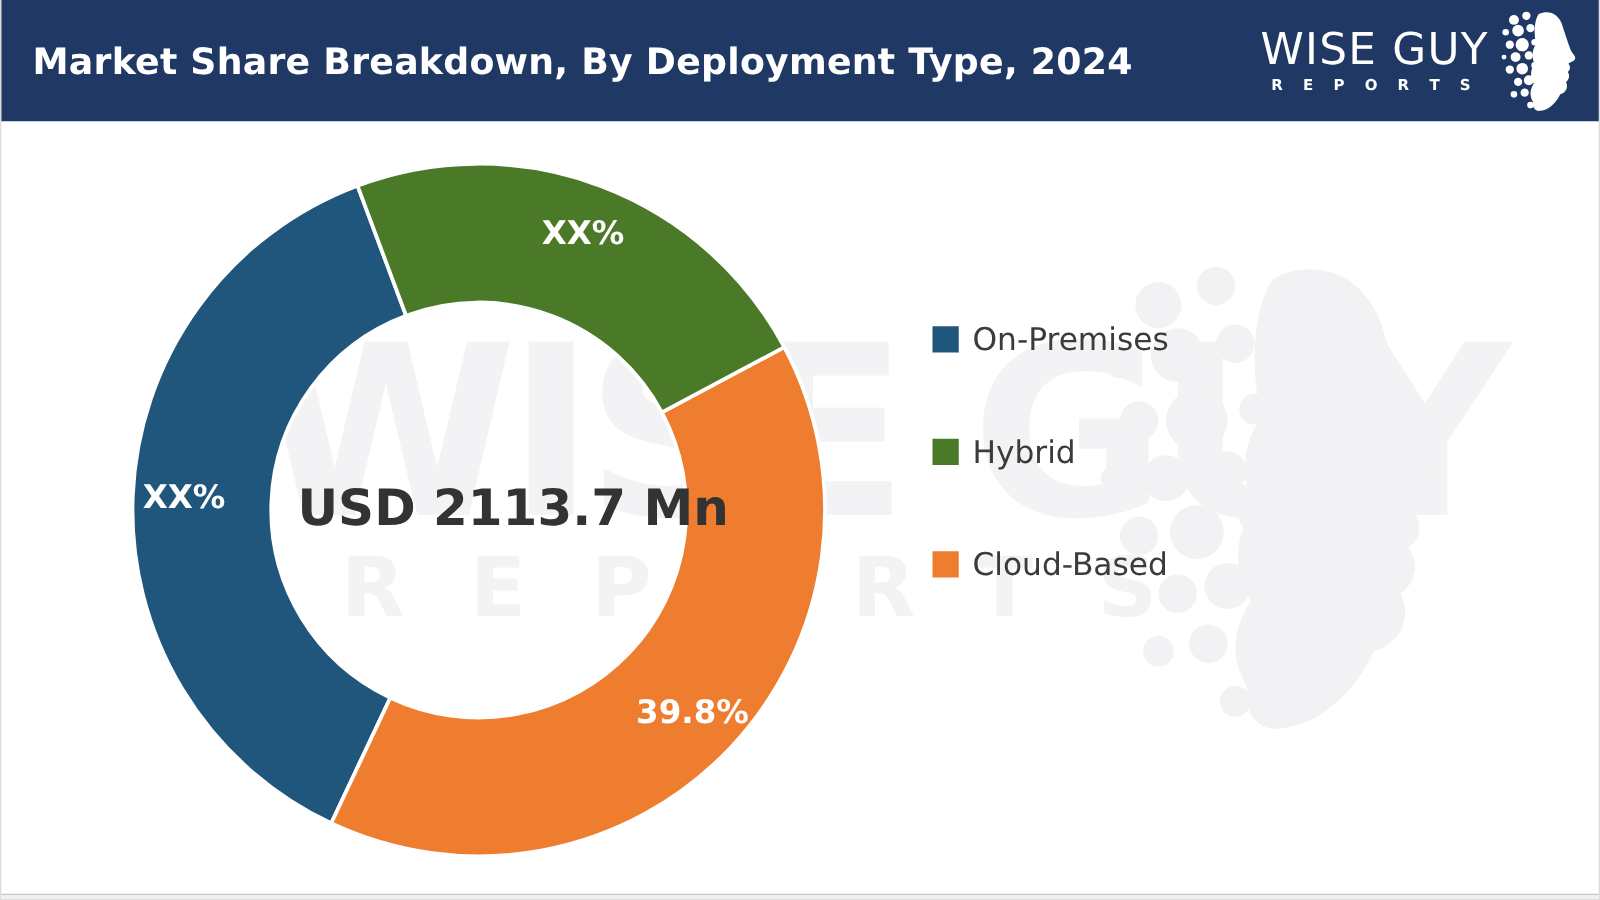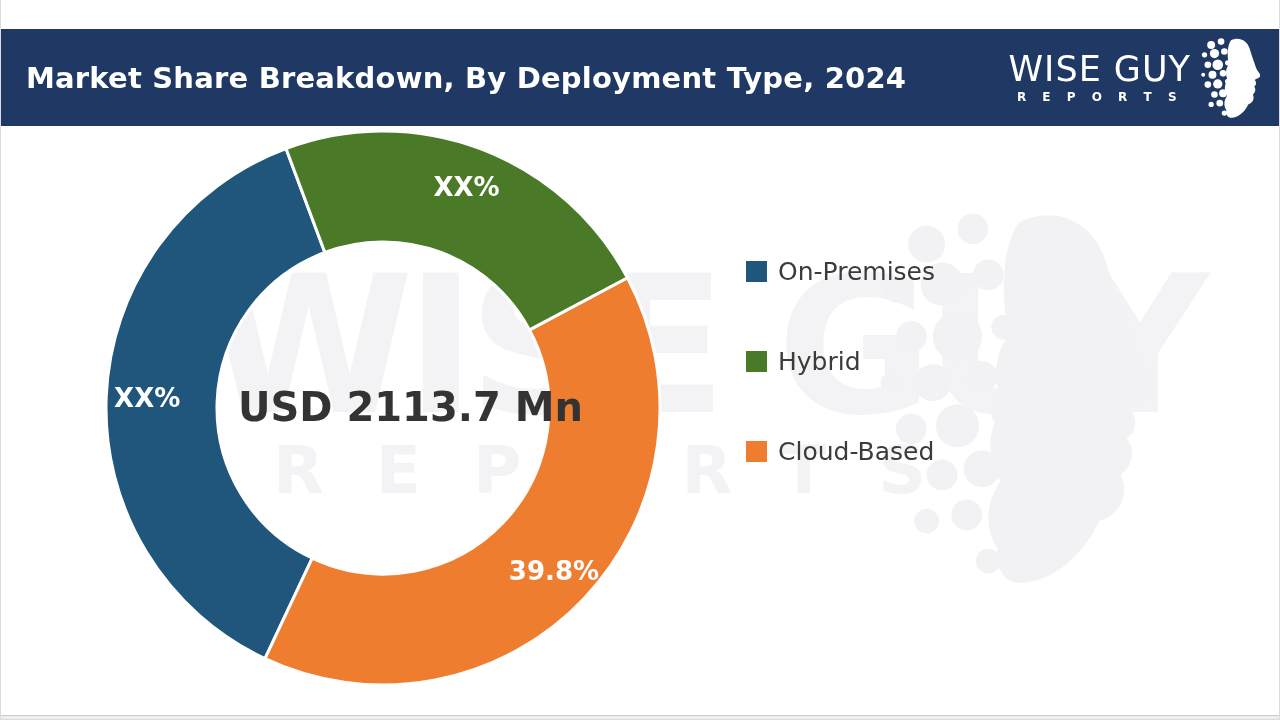--- a/index.html
+++ b/index.html
@@ -6,21 +6,21 @@
   *{box-sizing:border-box;}
   .page{
     position:relative;width:1280px;height:720px;overflow:hidden;background:#ffffff;
     font-family:"DejaVu Sans","Liberation Sans",sans-serif;
     border:1px solid #dcdcdc;border-top:none;
   }
   
   .header{
     position:absolute;left:0;top:0;width:1280px;height:97px;
     background:#1F3864;display:flex;align-items:center;justify-content:space-between;
-    padding:0 14px 0 25px;z-index:5;margin-top:29px;
+    padding:0 14px 0 25px;z-index:5;
   }
   .title{color:#ffffff;font-size:29px;font-weight:bold;letter-spacing:.2px;}
   .logo{display:flex;align-items:center;gap:4px;}
   .logo-text{display:flex;flex-direction:column;align-items:center;color:#fff;}
   .logo-line1{font-size:35px;font-weight:400;letter-spacing:1px;line-height:1;}
   .logo-line2{font-size:12px;font-weight:700;letter-spacing:6px;margin-top:3px;white-space:nowrap;}
   .logo-head{width:72px;height:86px;}
   
   .wm-text1{
     position:absolute;left:203px;top:252px;z-index:0;

